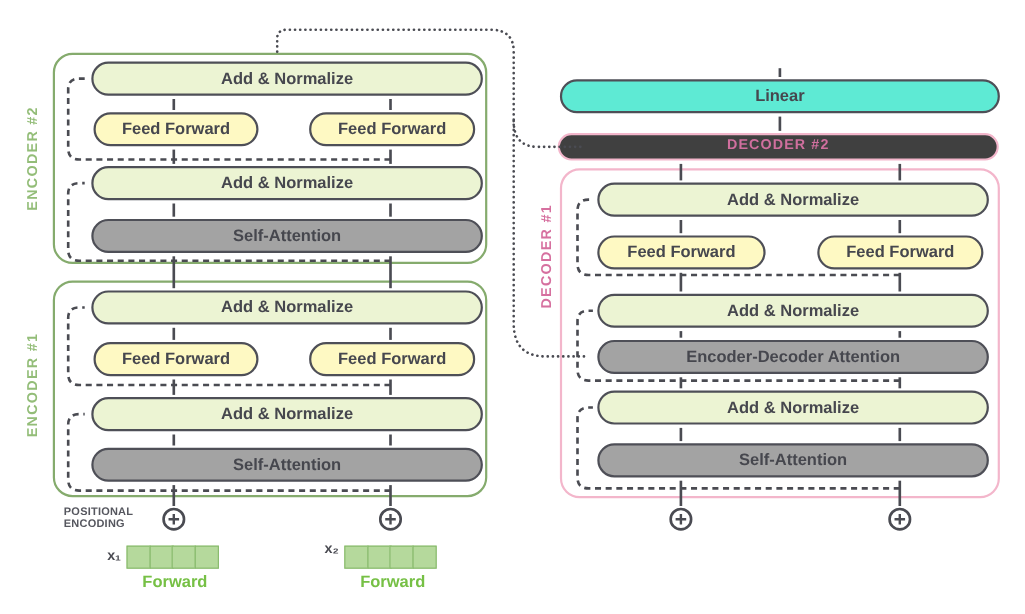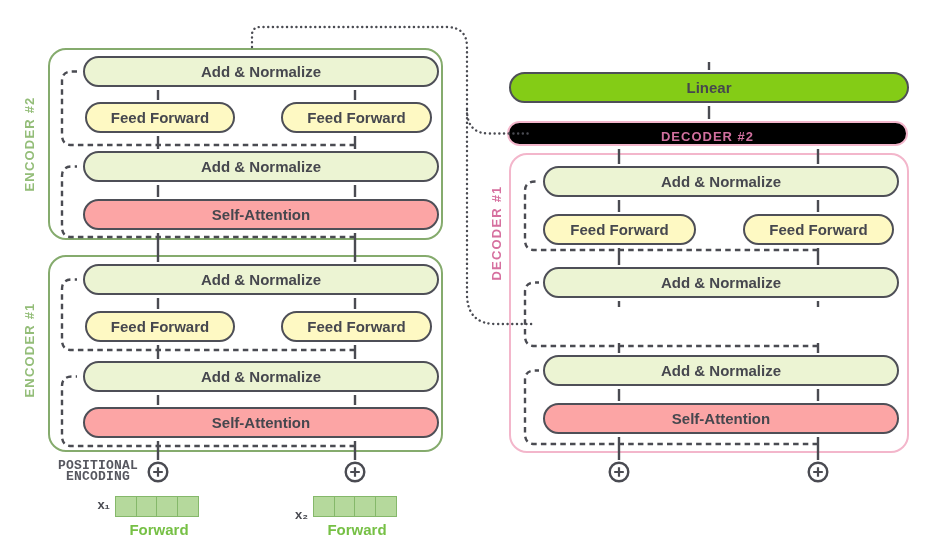--- a/index.html
+++ b/index.html
@@ -2,36 +2,36 @@
 <html><head>
 <meta charset="utf-8">
 <style>
   html,body{margin:0;padding:0;background:#ffffff;}
   .canvas{position:relative;width:932px;height:558px;background:#ffffff;overflow:hidden;
           font-family:"Liberation Sans",sans-serif;}
   .canvas *{box-sizing:border-box;}
   .box{position:absolute;border-radius:18px;background:transparent;}
   .box.enc{border:2px solid #85ab6d;}
   .box.dec{border:2px solid #f3b6cb;}
-  .box.dec2{border-radius:13px;background:#000000;display:flex;align-items:flex-end;justify-content:center;
+  .box.dec2{border-radius:13px;background:#404040;display:flex;align-items:flex-start;justify-content:center;
             font-size:13px;font-weight:700;letter-spacing:1px;color:#d06f9e;}
   .pill{position:absolute;height:31px;border:2.5px solid #4e4f57;border-radius:17px;
         display:flex;align-items:center;justify-content:center;
         font-size:15px;font-weight:600;color:#46474e;white-space:nowrap;}
   .an{background:#ecf4d3;}
   .ff{background:#fef9c3;text-align:center;}
-  .sa{background:#fca5a5;text-align:center;}
+  .sa{background:#a3a3a3;text-align:center;}
   .softmax{background:#f5d3c8;}
-  .linear{background:#84cc16;}
+  .linear{background:#5eead4;}
   .vlabel{position:absolute;transform:translate(-50%,-50%) rotate(-90deg);white-space:nowrap;
           font-size:13px;font-weight:700;letter-spacing:1.2px;}
   .vlabel.green{color:#93bd78;}
   .vlabel.pink{color:#d6709f;}
-  .poslabel{position:absolute;text-align:center;font-size:13px;line-height:11px;font-weight:700;
-            color:#56575f;letter-spacing:0.2px;font-family:Liberation Mono, monospace;}
+  .poslabel{position:absolute;text-align:left;font-size:10px;line-height:11px;font-weight:700;
+            color:#56575f;letter-spacing:0.2px;}
   .embed{position:absolute;display:flex;}
   .cell{width:22px;height:21px;background:#b5d99c;border:1.5px solid #85b86a;}
   .cell + .cell{margin-left:-1.5px;}
   .xsym{position:absolute;font-size:13px;font-weight:700;color:#4a4b52;text-align:right;}
   .word{position:absolute;font-size:15px;font-weight:700;color:#76c045;text-align:center;}
   .wires{position:absolute;left:0;top:0;pointer-events:none;}
   .wires path{fill:none;}
   .wires .m{marker-end:url(#arw);}
   .sol{stroke:#4a4b52;stroke-width:2.4;}
   .dsh{stroke:#4a4b52;stroke-width:2.4;stroke-dasharray:5.5 4.2;}
@@ -66,38 +66,39 @@
     <span>DECODER #2</span>
   </div>
 
   <div class="box dec" style="left:509px;top:153px;width:400px;height:300px"></div>
   <div class="vlabel pink" style="left:496px;top:233px">DECODER #1</div>
 
   <div class="pill an" style="left:543px;top:166px;width:356px">Add &amp; Normalize</div>
   <div class="pill ff" style="left:543px;top:214px;width:153px">Feed Forward</div>
   <div class="pill ff" style="left:743px;top:214px;width:151px">Feed Forward</div>
   <div class="pill an" style="left:543px;top:267px;width:356px">Add &amp; Normalize</div>
+  <div class="pill sa" style="left:543px;top:309px;width:356px">Encoder-Decoder Attention</div>
   <div class="pill an" style="left:543px;top:355px;width:356px">Add &amp; Normalize</div>
   <div class="pill sa" style="left:543px;top:403px;width:356px">Self-Attention</div>
 
   <div class="poslabel" style="left:58px;top:460px;width:80px">
     <div>POSITIONAL</div>
     <div>ENCODING</div>
   </div>
 
   <div class="xsym" style="left:84px;top:497px;width:26px">x₁</div>
   <div class="embed" style="left:115px;top:496px">
     <div class="cell"></div>
     <div class="cell"></div>
     <div class="cell"></div>
     <div class="cell"></div>
   </div>
   <div class="word" style="left:109px;top:521px;width:100px">Forward</div>
 
-  <div class="xsym" style="left:282px;top:507px;width:26px">x₂</div>
+  <div class="xsym" style="left:282px;top:491px;width:26px">x₂</div>
   <div class="embed" style="left:313px;top:496px">
     <div class="cell"></div>
     <div class="cell"></div>
     <div class="cell"></div>
     <div class="cell"></div>
   </div>
   <div class="word" style="left:307px;top:521px;width:100px">Forward</div>
 
   <svg class="wires" width="932" height="558" viewBox="0 0 932 558">
     <defs>

